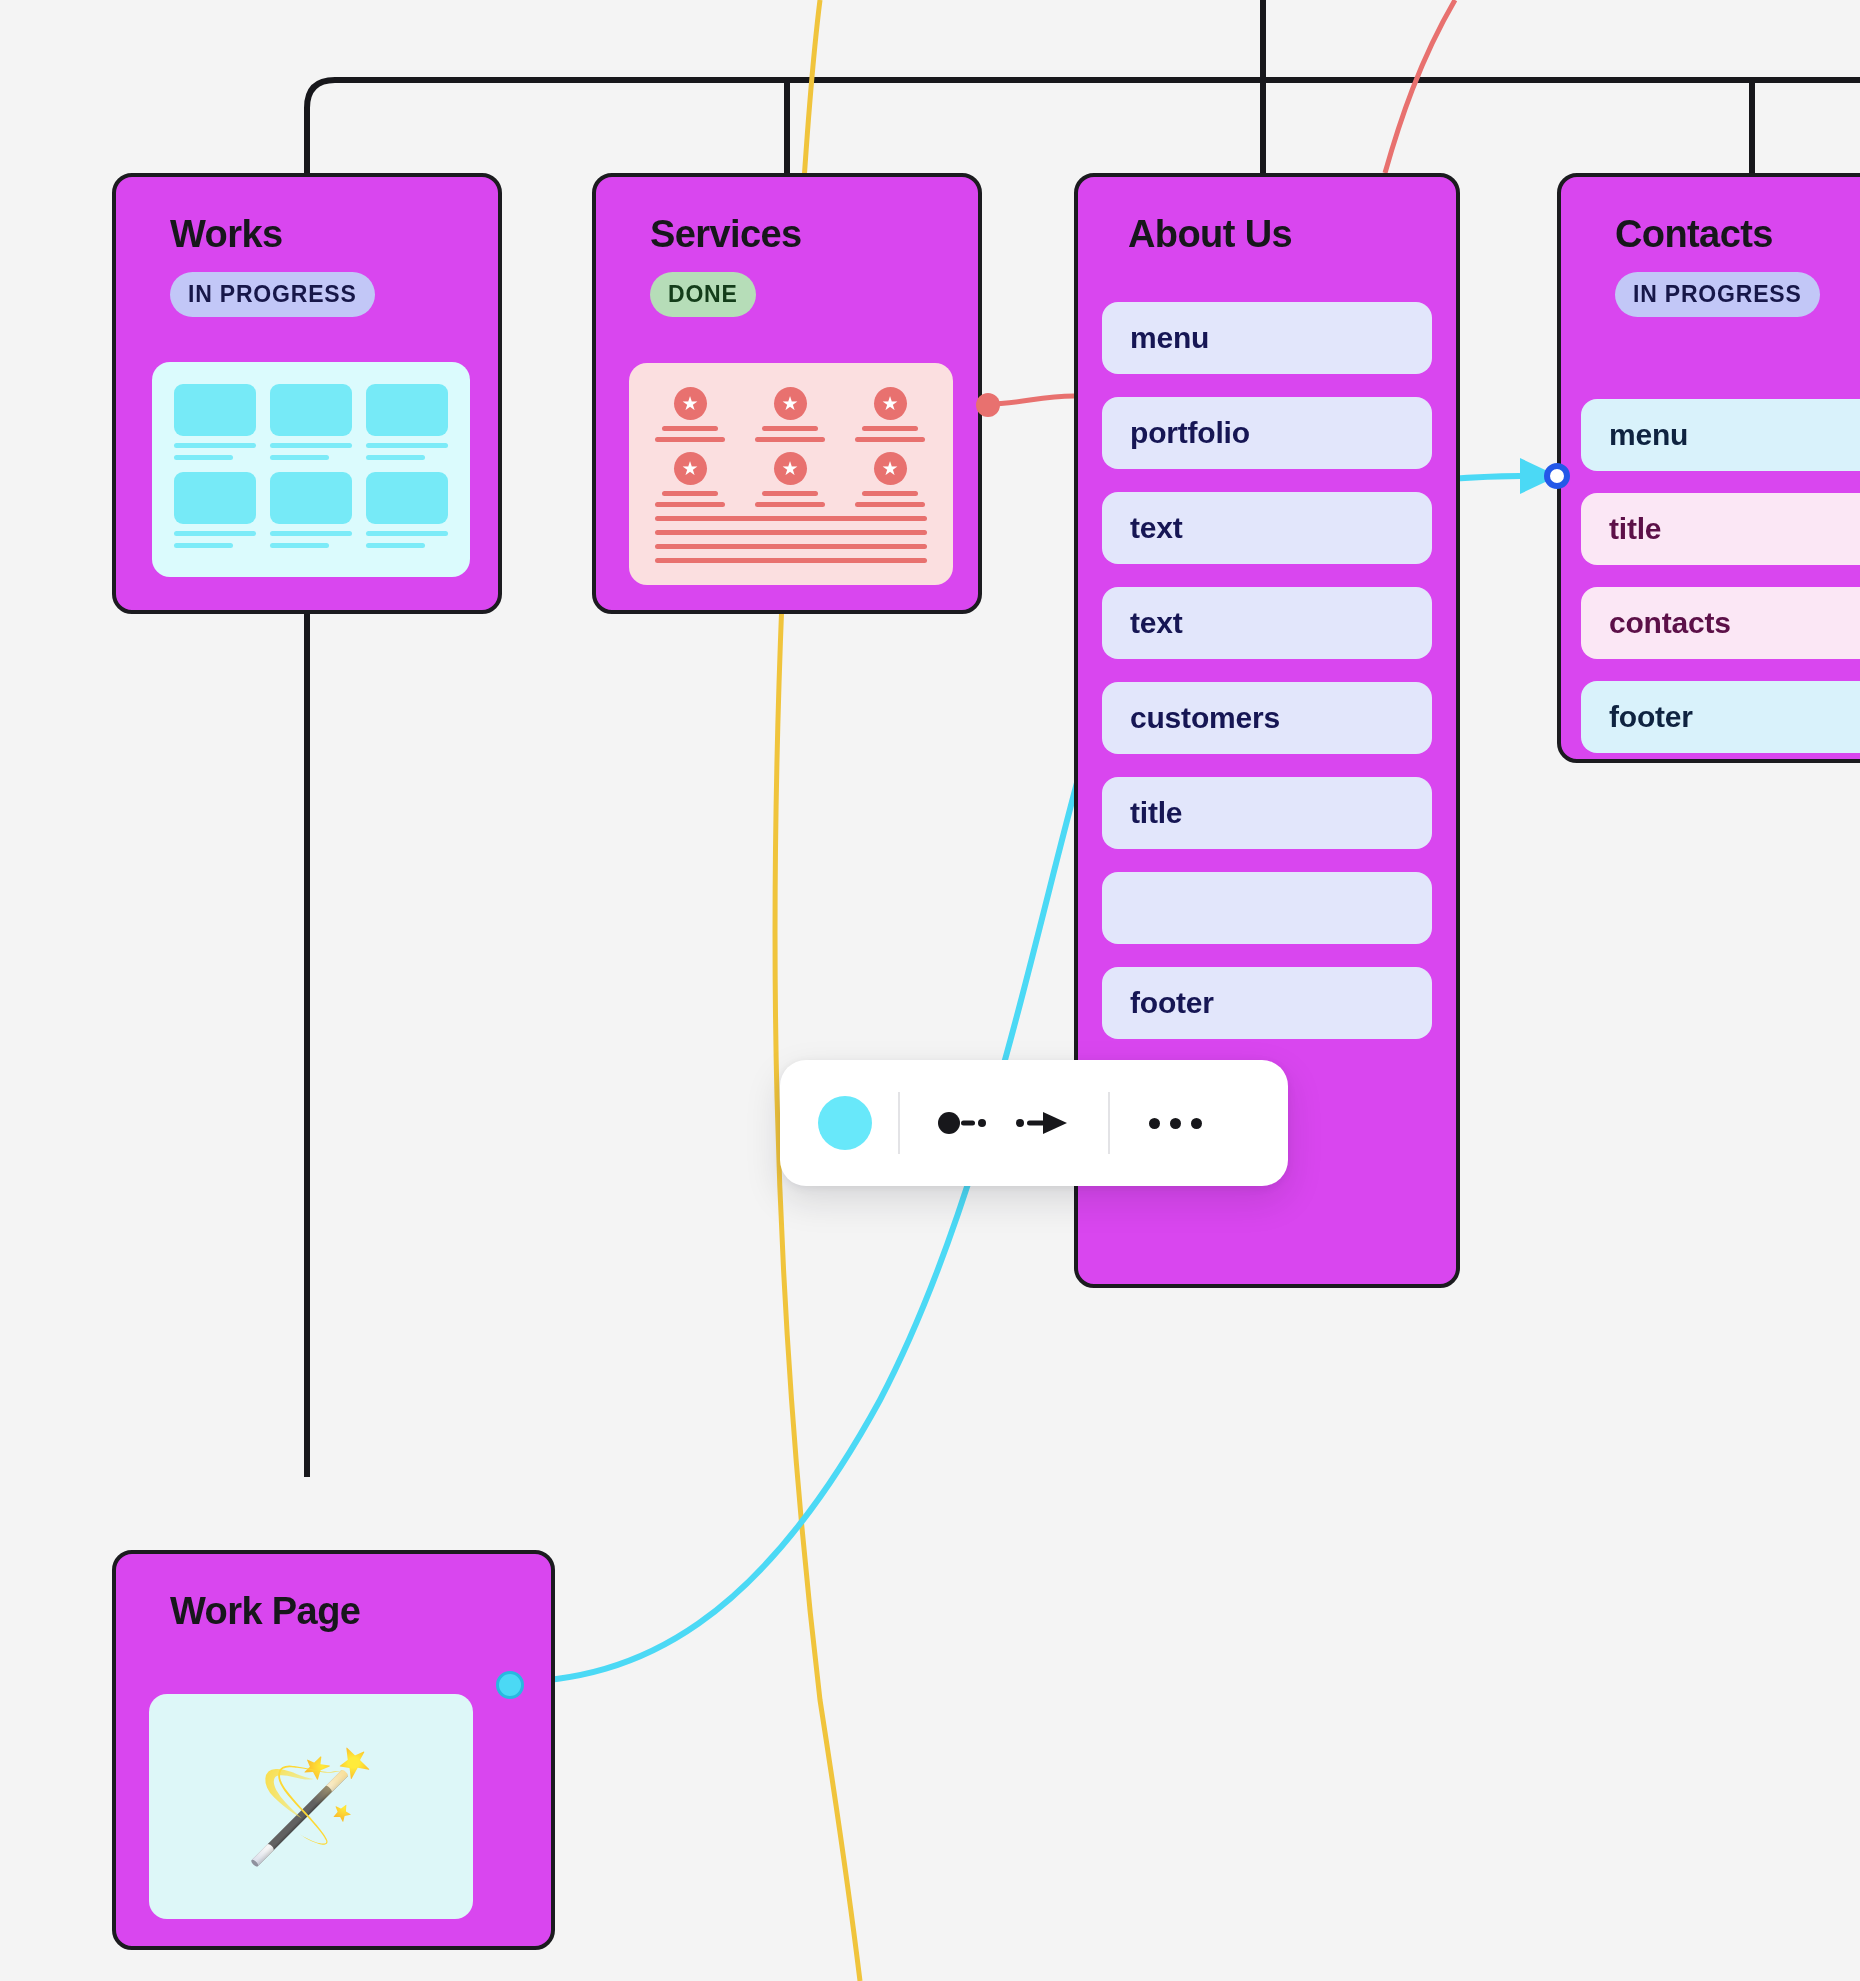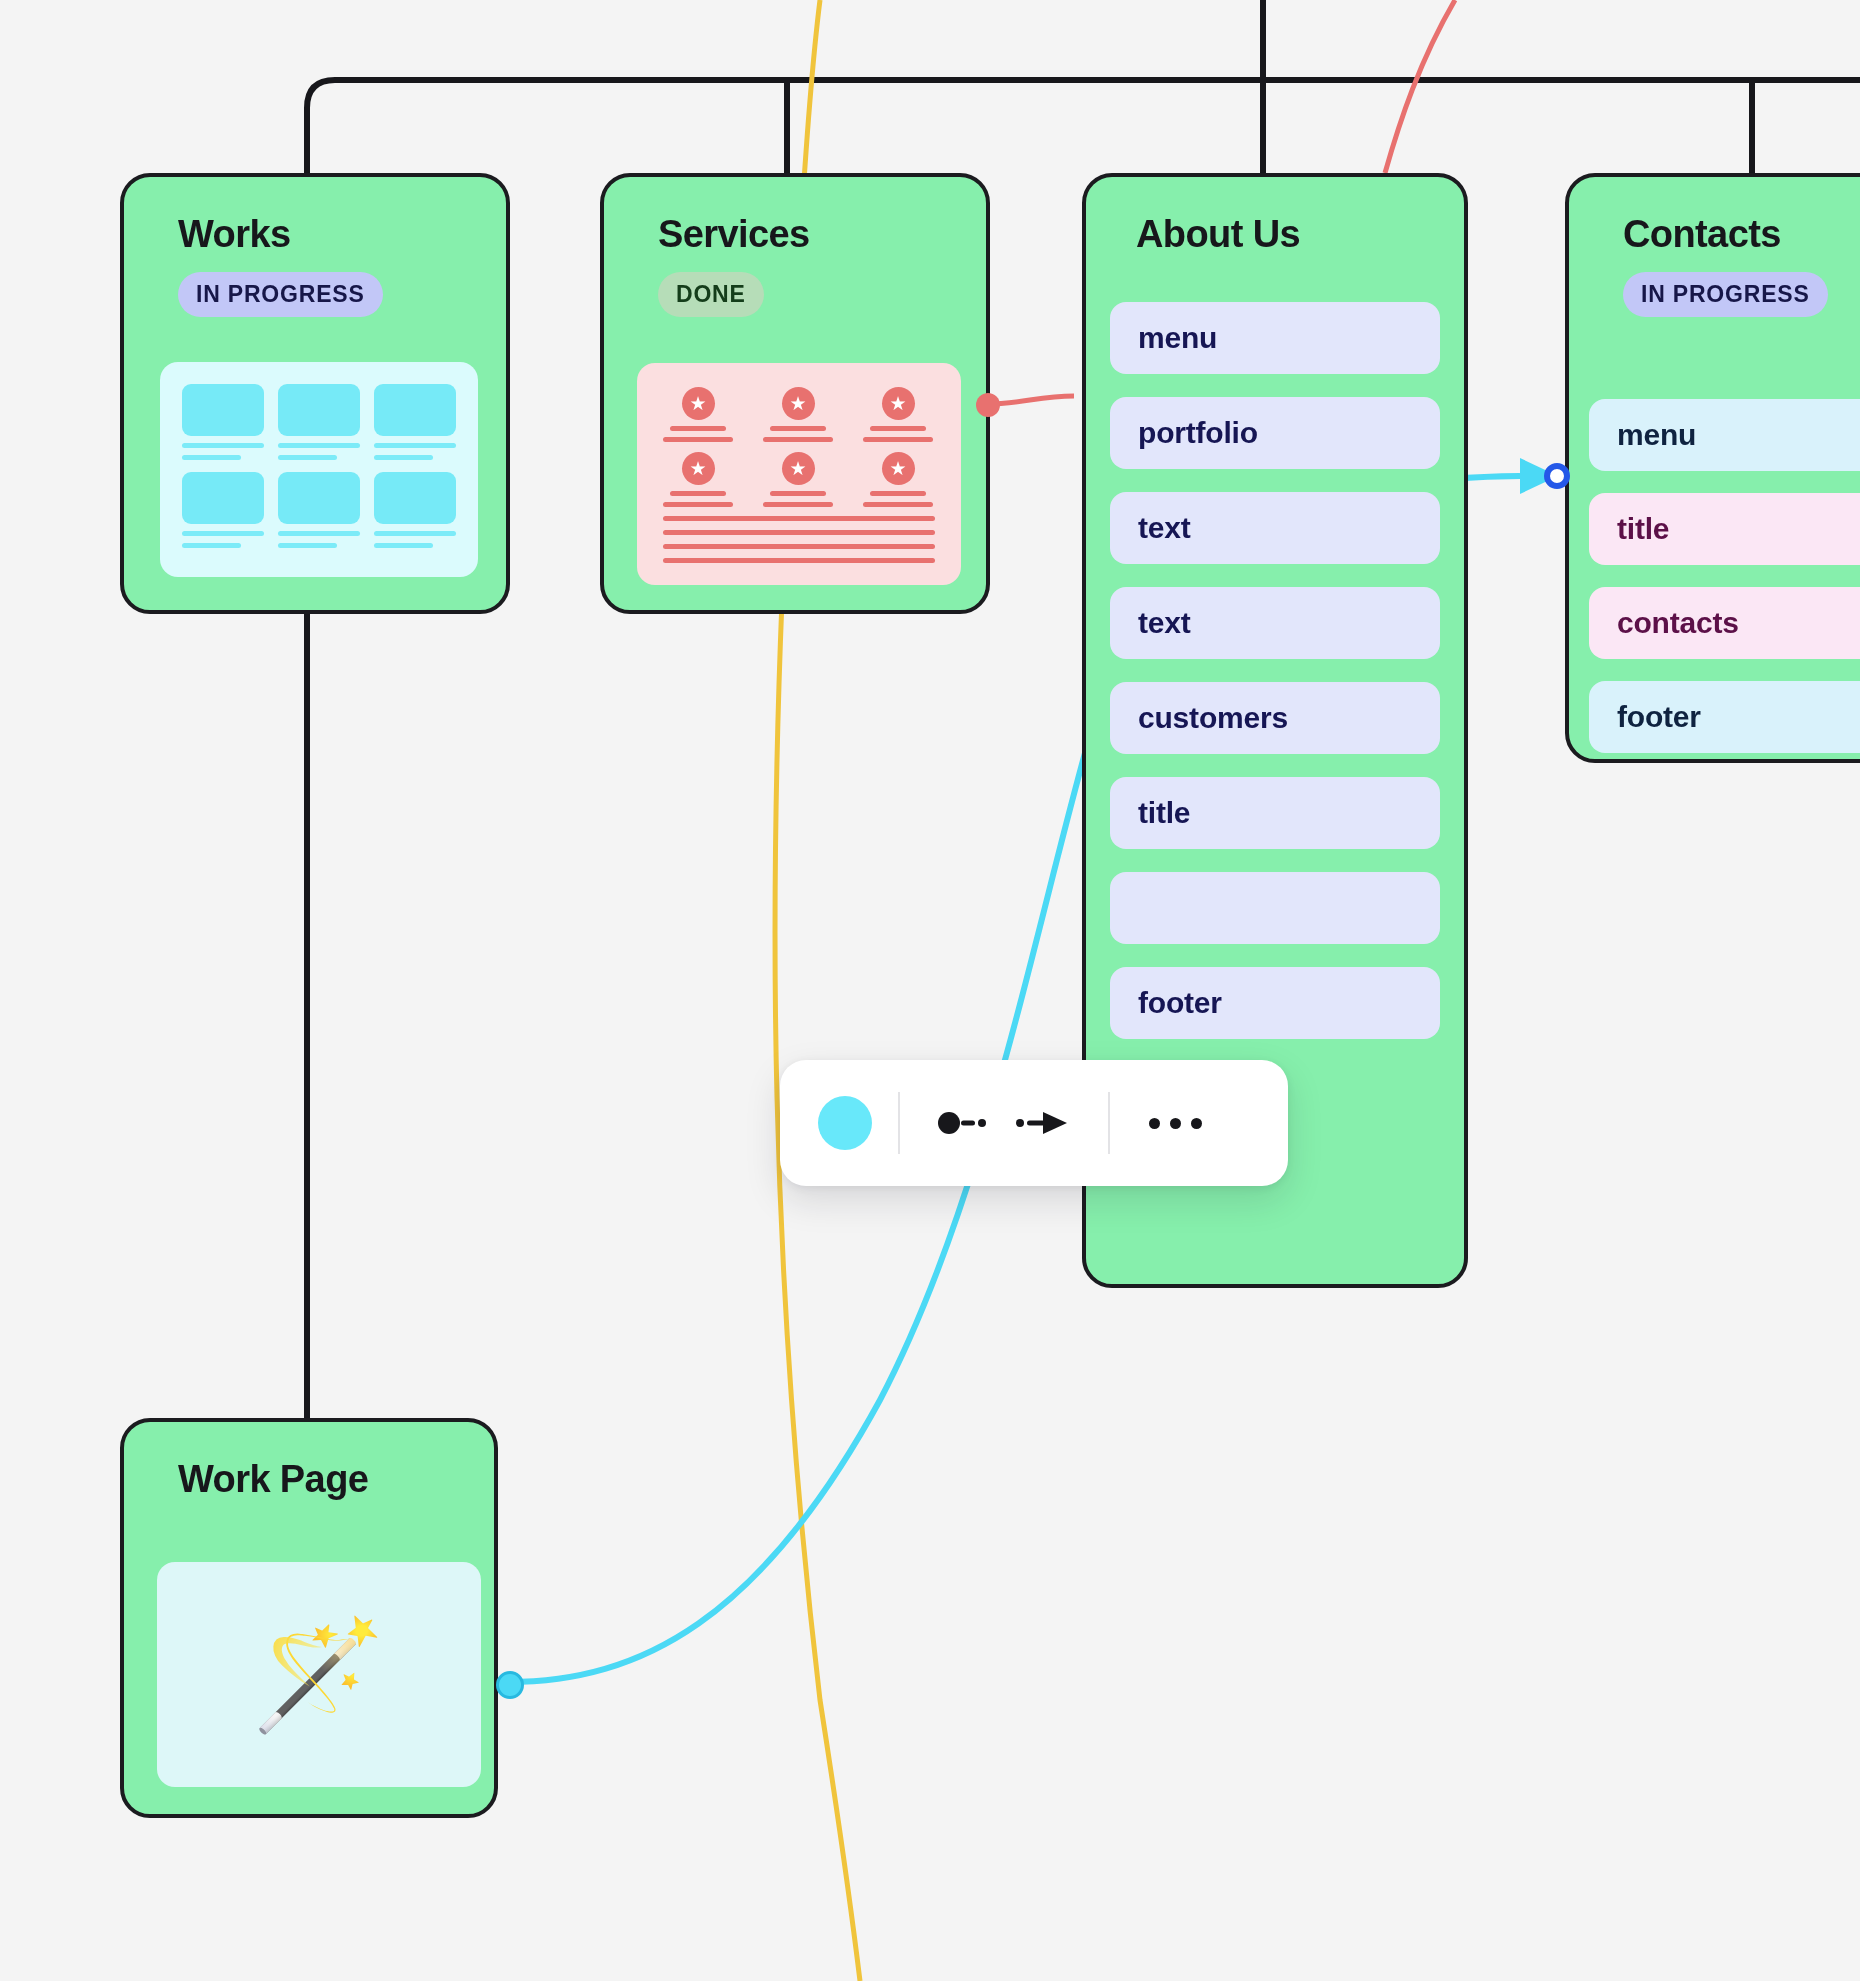--- a/index.html
+++ b/index.html
@@ -7,25 +7,24 @@
     width:1860px;height:1981px;
     background:#f4f4f4;
     font-family:"Liberation Sans",sans-serif;
     overflow:hidden;position:relative;
   }
   #canvas{position:absolute;inset:0;width:1860px;height:1981px;}
   svg.edges{position:absolute;left:0;top:0;width:1860px;height:1981px;pointer-events:none;}
 
   .node{
     position:absolute;
-    background:#86efac;
+    background:#d946ef;
     border:4px solid #1b1b1f;
-    border-radius:30px;
+    border-radius:20px;
     box-sizing:border-box;
-    margin-left:8px;
   }
   .node-title{
     font-size:38px;font-weight:bold;color:#17171b;
     letter-spacing:-0.6px;
     margin:0;
   }
   .badge{
     display:inline-block;
     border-radius:999px;
     font-size:23px;font-weight:bold;
@@ -90,21 +89,21 @@
     border-radius:16px;height:72px;margin-bottom:22px;
     display:flex;align-items:center;padding-left:28px;box-sizing:border-box;
   }
   .citem span{font-size:30px;font-weight:bold;letter-spacing:-0.2px;}
   .citem.blue{background:#d9f2fb;}
   .citem.blue span{color:#0f2340;}
   .citem.pink{background:#fbe7f5;}
   .citem.pink span{color:#5c1048;}
 
   
-  #node-workpage{left:112px;top:1418px;width:378px;height:400px;}
+  #node-workpage{left:112px;top:1550px;width:443px;height:400px;}
   #node-workpage .inner{padding:36px 0 0 54px;}
   #workpage-thumb{
     left:33px;top:140px;width:324px;height:225px;
     background:#ddf7f8;
     display:flex;align-items:center;justify-content:center;
   }
   .wand{font-size:108px;line-height:1;}
 
   
   #toolbar{

